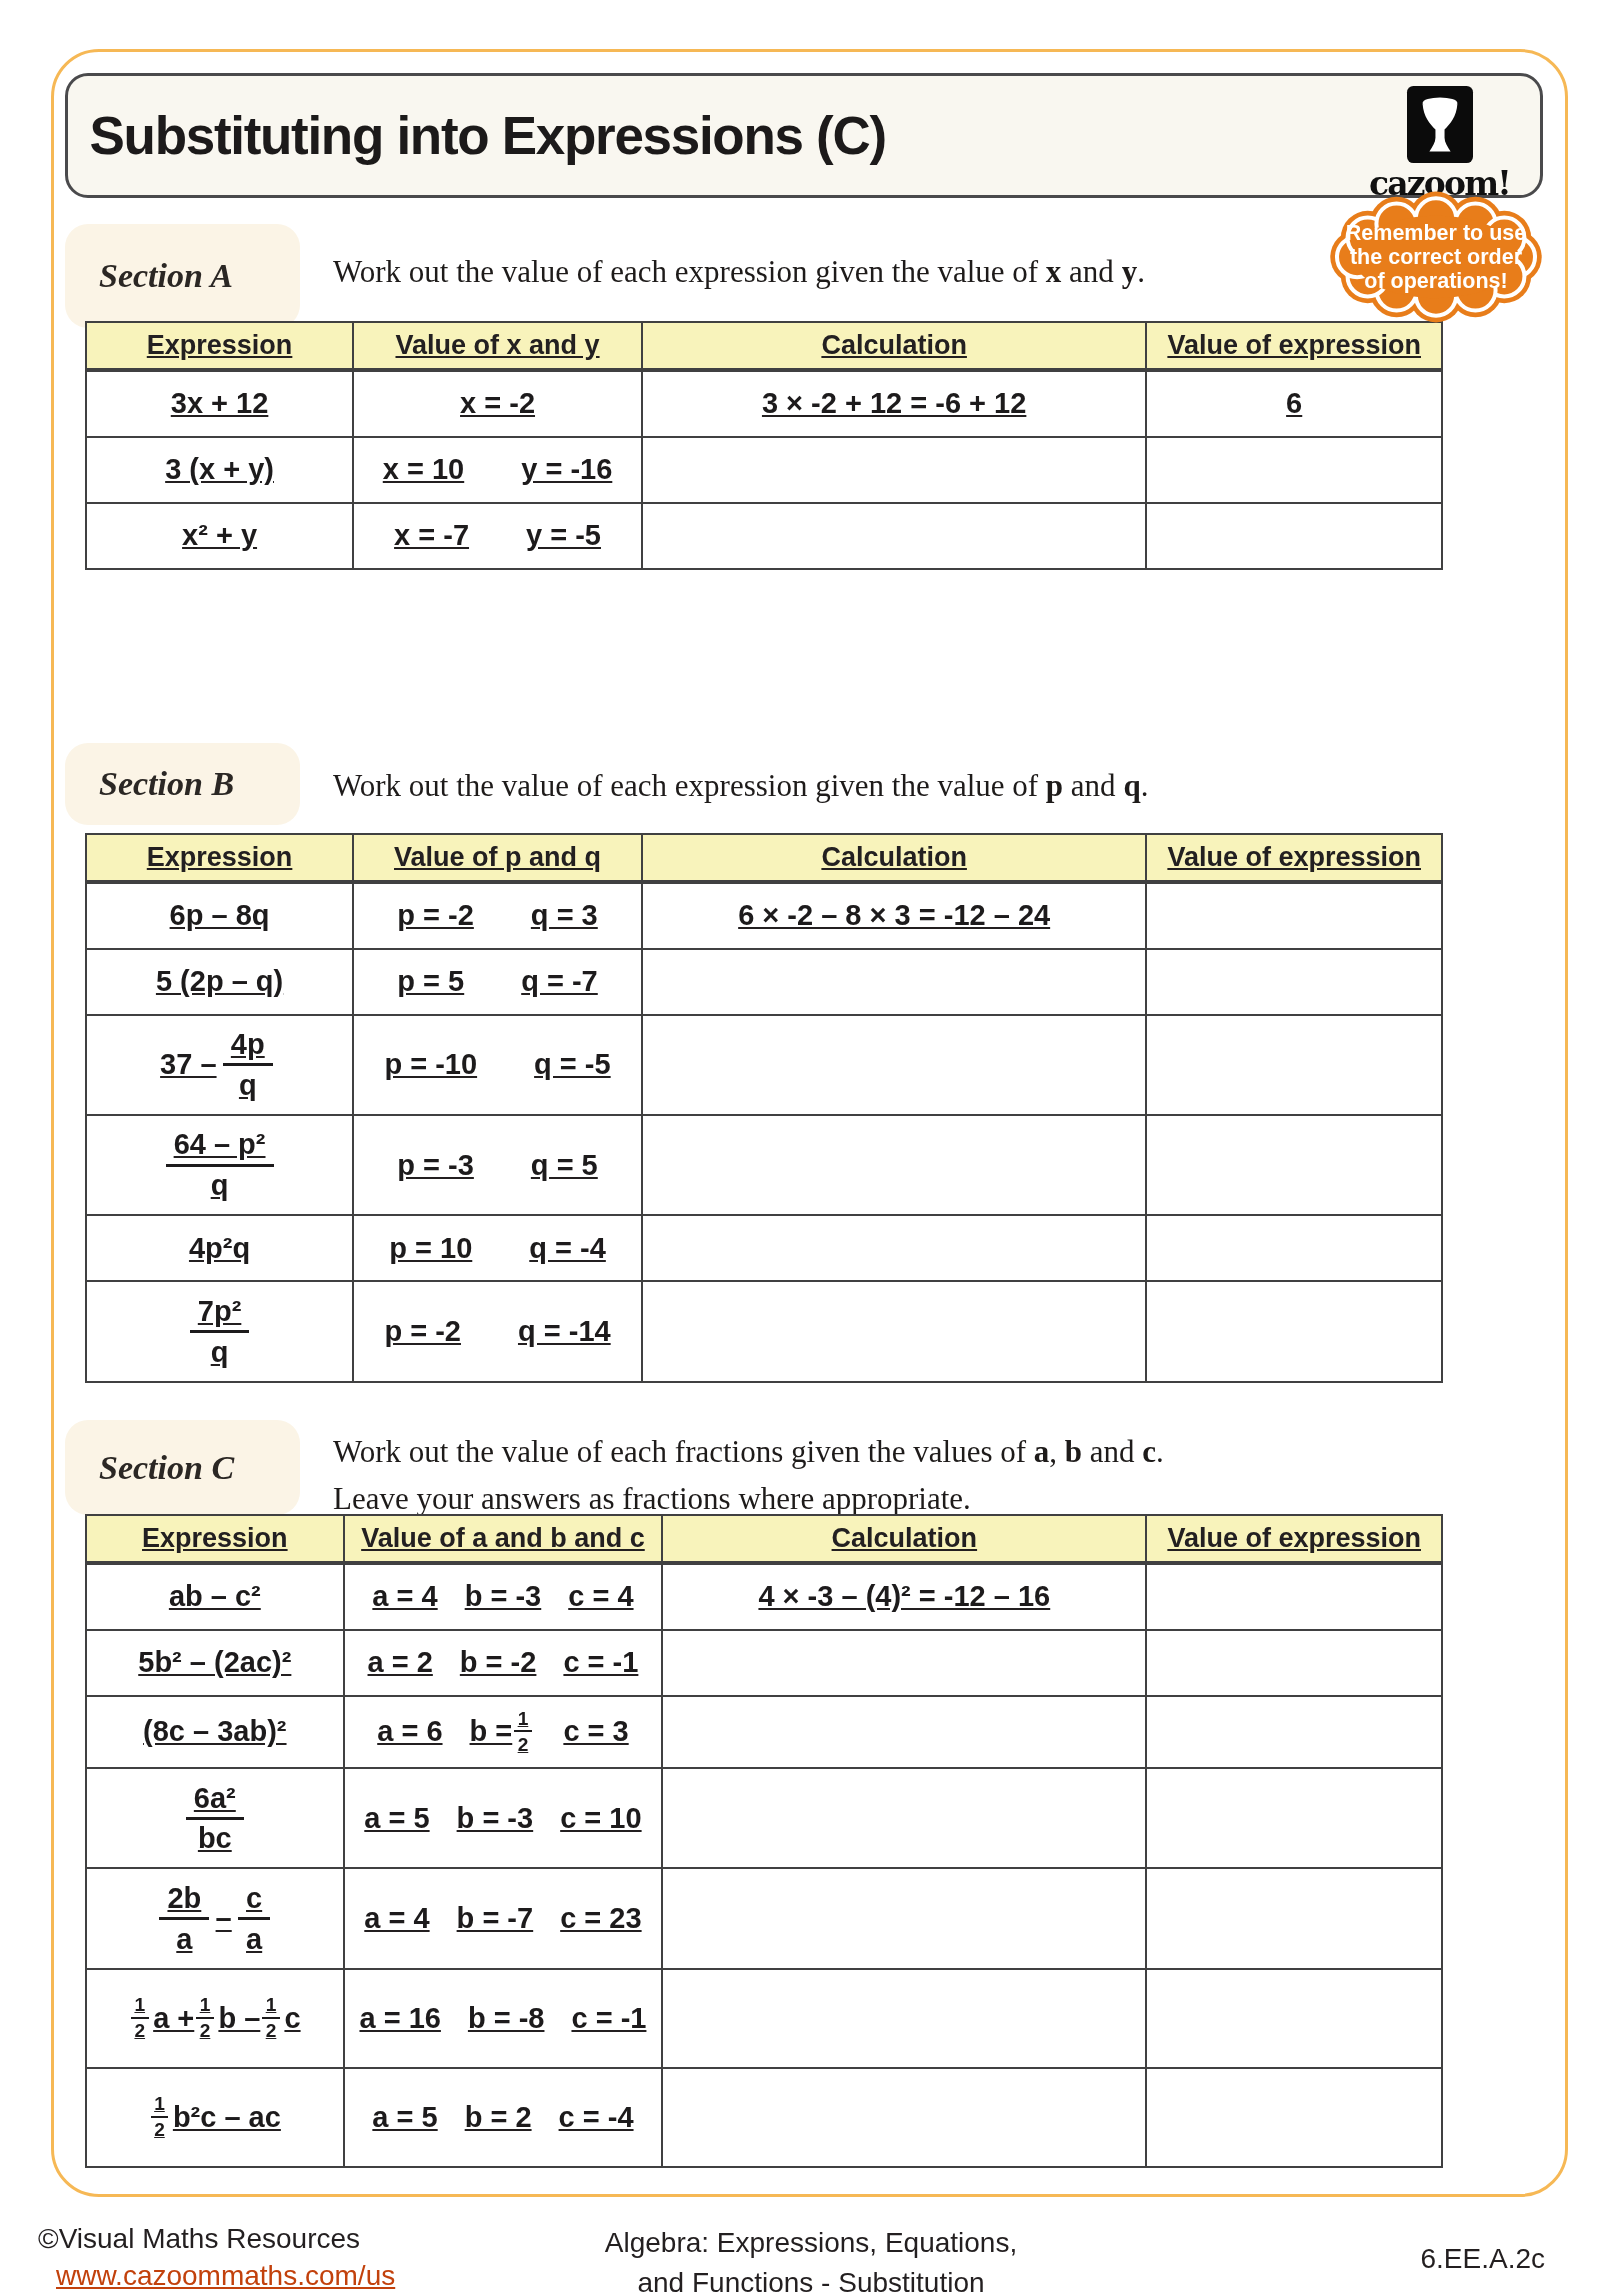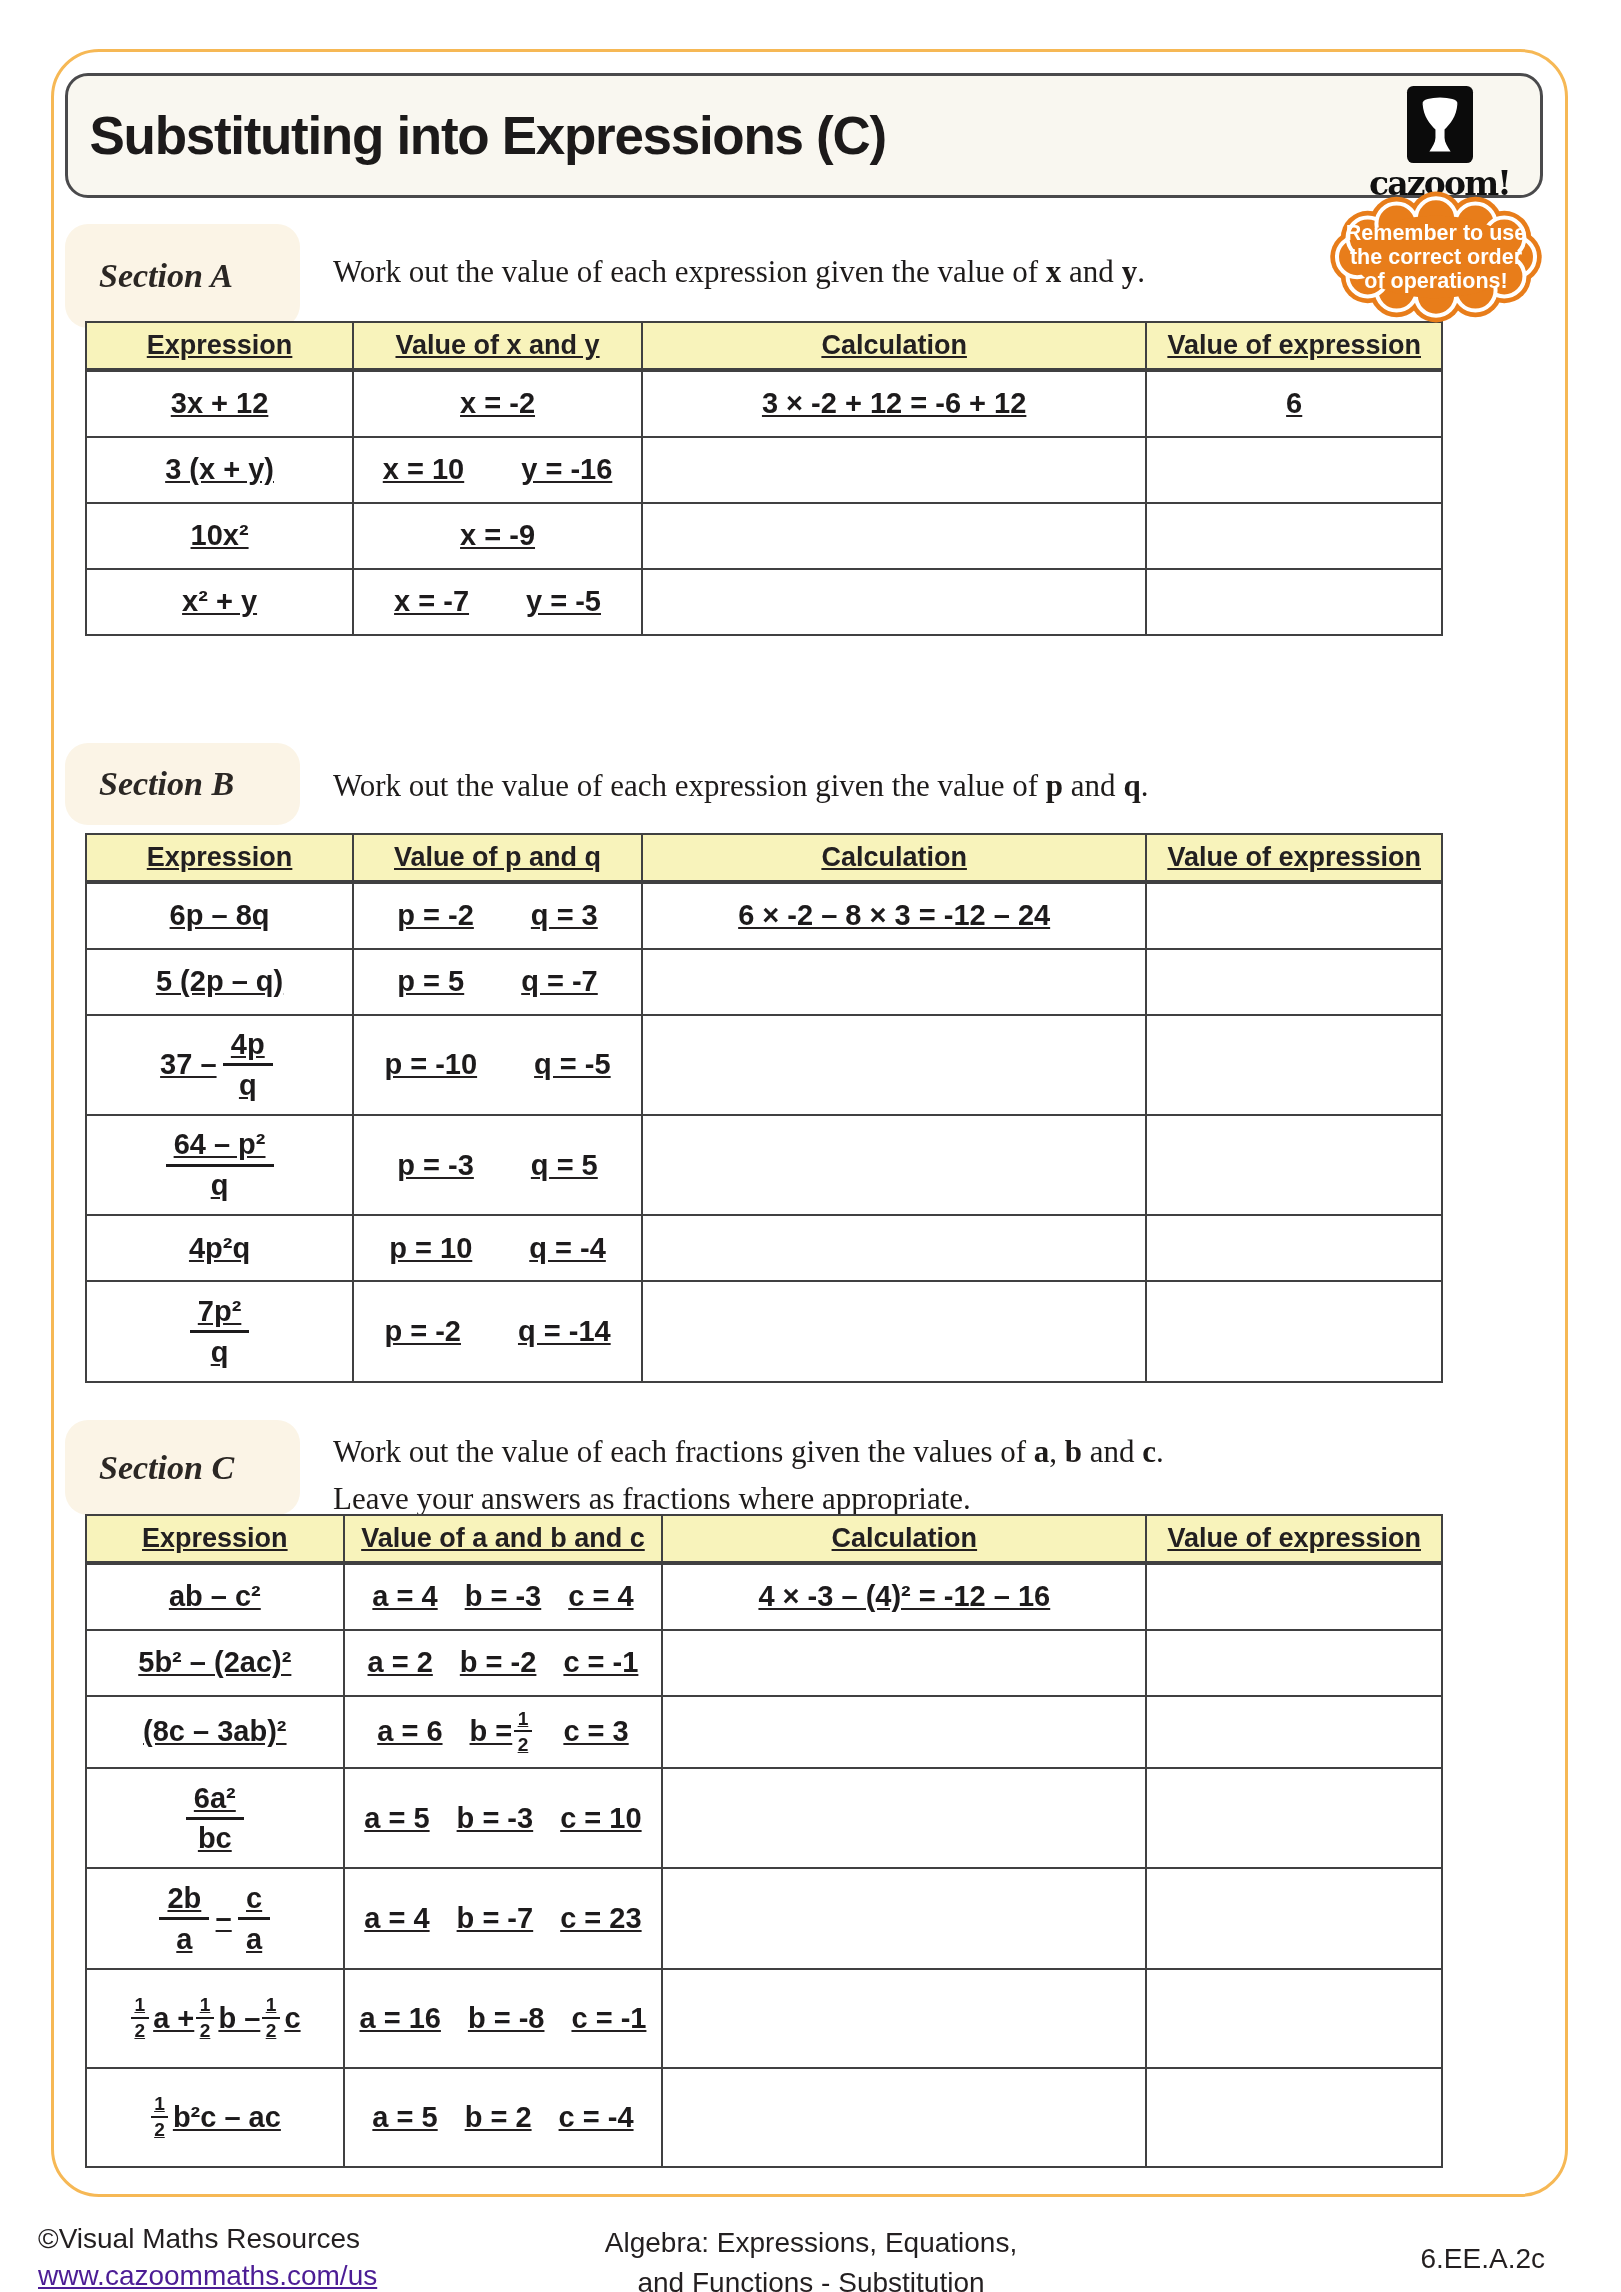--- a/index.html
+++ b/index.html
@@ -71,21 +71,21 @@
   .vals{display:flex;align-items:center;justify-content:center;gap:57px;}
   #table-c .vals{gap:27px;}
   
   .frac{display:inline-flex;flex-direction:column;align-items:center;vertical-align:middle;margin:0 6.3px;line-height:1.12;}
   .frac .num{padding:0 8px 2.7px;border-bottom:3.6px solid #1d1b1c;}
   .frac .den{padding-top:2.7px;}
   .frac.small{font-size:0.66em;line-height:1.02;margin:0 4.5px 0 1.8px;}
   .frac.small .num{padding:0 3.6px 1.8px;border-bottom-width:2.7px;}
   
   .foot-left{position:absolute;left:38px;top:2223px;font-size:28px;z-index:1;}
-  .foot-left a{color:#4c1d95;text-decoration:underline;display:inline-block;margin-top:5.4px;}
+  .foot-left a{color:#c2410c;text-decoration:underline;display:inline-block;margin-top:5.4px;margin-left:18px;}
   .foot-center{position:absolute;left:0;right:0;top:2223px;text-align:center;font-size:28px;line-height:1.42;z-index:1;}
   .foot-right{position:absolute;right:77px;top:2243px;font-size:28px;z-index:1;}
 </style>
 </head>
 <body>
 
 <div class="frame"></div>
 
 <div class="banner">
   <h1>Substituting into Expressions (C)</h1>
@@ -191,38 +191,20 @@
           </span>
         </td>
         <td>
           <span class="calc"></span>
         </td>
         <td></td>
       </tr>
       <tr>
         <td>
           <span class="expr">
-            <span>10x²</span>
-          </span>
-        </td>
-        <td>
-          <span class="vals">
-            <span style="display: inline-flex; align-items: center;">
-              <span>x = -9</span>
-            </span>
-          </span>
-        </td>
-        <td>
-          <span class="calc"></span>
-        </td>
-        <td></td>
-      </tr>
-      <tr>
-        <td>
-          <span class="expr">
             <span>x² + y</span>
           </span>
         </td>
         <td>
           <span class="vals">
             <span style="display: inline-flex; align-items: center;">
               <span>x = -7</span>
             </span>
             <span style="display: inline-flex; align-items: center;">
               <span>y = -5</span>

